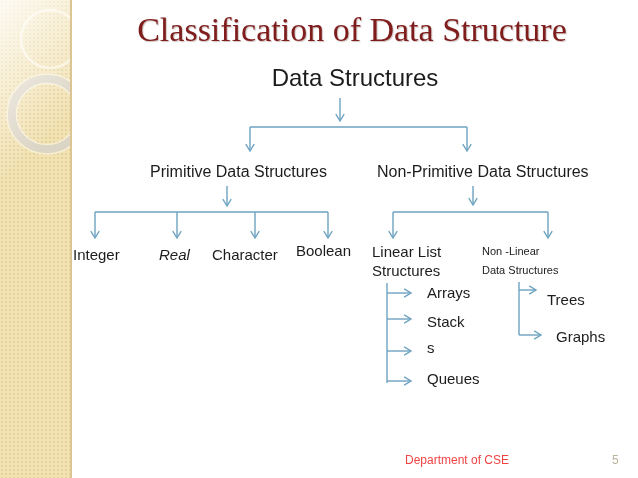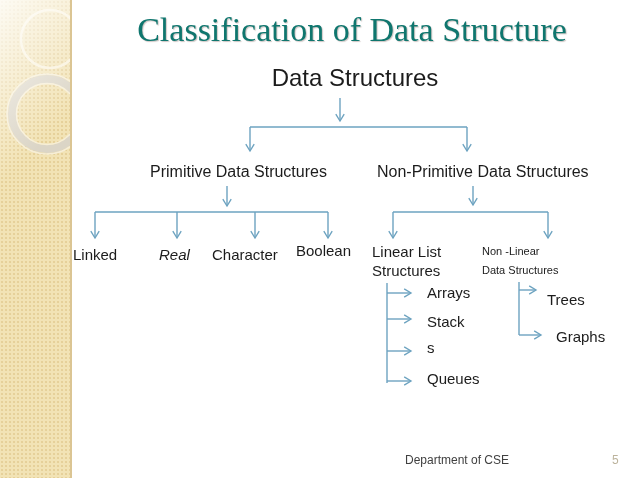--- a/index.html
+++ b/index.html
@@ -33,21 +33,21 @@
   .sidebar svg { position: absolute; left: 0; top: 0; }
 
   
   .title {
     position: absolute;
     left: 72px; top: 11px; width: 560px;
     text-align: center;
     font-family: "Liberation Serif", serif;
     font-size: 34px;
     font-weight: 400;
-    color: #0f766e;
+    color: #7f1d1d;
     text-shadow: 1px 1px 1px rgba(60,20,10,0.25);
     letter-spacing: 0px;
   }
 
   
   .connectors {
     position: absolute;
     left: 0; top: 0;
     width: 638px; height: 478px;
     pointer-events: none;
@@ -70,21 +70,21 @@
   .nonlinear-label { left: 482px; top: 242px; font-size: 11px; line-height: 19px; }
 
   .item-arrays     { left: 427px; top: 284px; font-size: 15px; }
   .item-stacks     { left: 427px; top: 309px; font-size: 15px; line-height: 26px; }
   .item-linkedlist { left: 427px; top: 338px; font-size: 15px; line-height: 22px; }
   .item-queues     { left: 427px; top: 370px; font-size: 15px; }
   .item-trees      { left: 547px; top: 291px; font-size: 15px; }
   .item-graphs     { left: 556px; top: 328px; font-size: 15px; }
 
   
-  .footer-text  { left: 405px; top: 453px; font-size: 12px; color: #404040; }
+  .footer-text  { left: 405px; top: 453px; font-size: 12px; color: #ef4444; }
   .page-number  { left: 612px; top: 453px; font-size: 12px; color: #bcb39c; }
 </style>
 </head>
 <body>
 
 <div class="slide">
 
   <div class="sidebar">
     <svg width="70" height="478" viewBox="0 0 70 478">
       <circle cx="50" cy="39" r="29" fill="none" stroke="#f9f1da" stroke-width="2.5"></circle>
@@ -134,21 +134,21 @@
       <path d="M519,290 L536,290" marker-end="url(#arrow)"></path>
       <path d="M519,335 L541,335" marker-end="url(#arrow)"></path>
     </g>
   </svg>
 
   <div class="node root-label">Data Structures</div>
 
   <div class="node nonprim-label">Non-Primitive Data Structures</div>
   <div class="node prim-label">Primitive Data Structures</div>
 
-  <div class="node leaf-integer">Linked</div>
+  <div class="node leaf-integer">Integer</div>
   <div class="node leaf-real">Real</div>
   <div class="node leaf-character">Character</div>
   <div class="node leaf-boolean">Boolean</div>
 
   <div class="node linear-label pre">Linear List
 Structures</div>
   <div class="node nonlinear-label pre">Non -Linear
 Data Structures</div>
 
   <div class="node item-arrays">Arrays</div>

